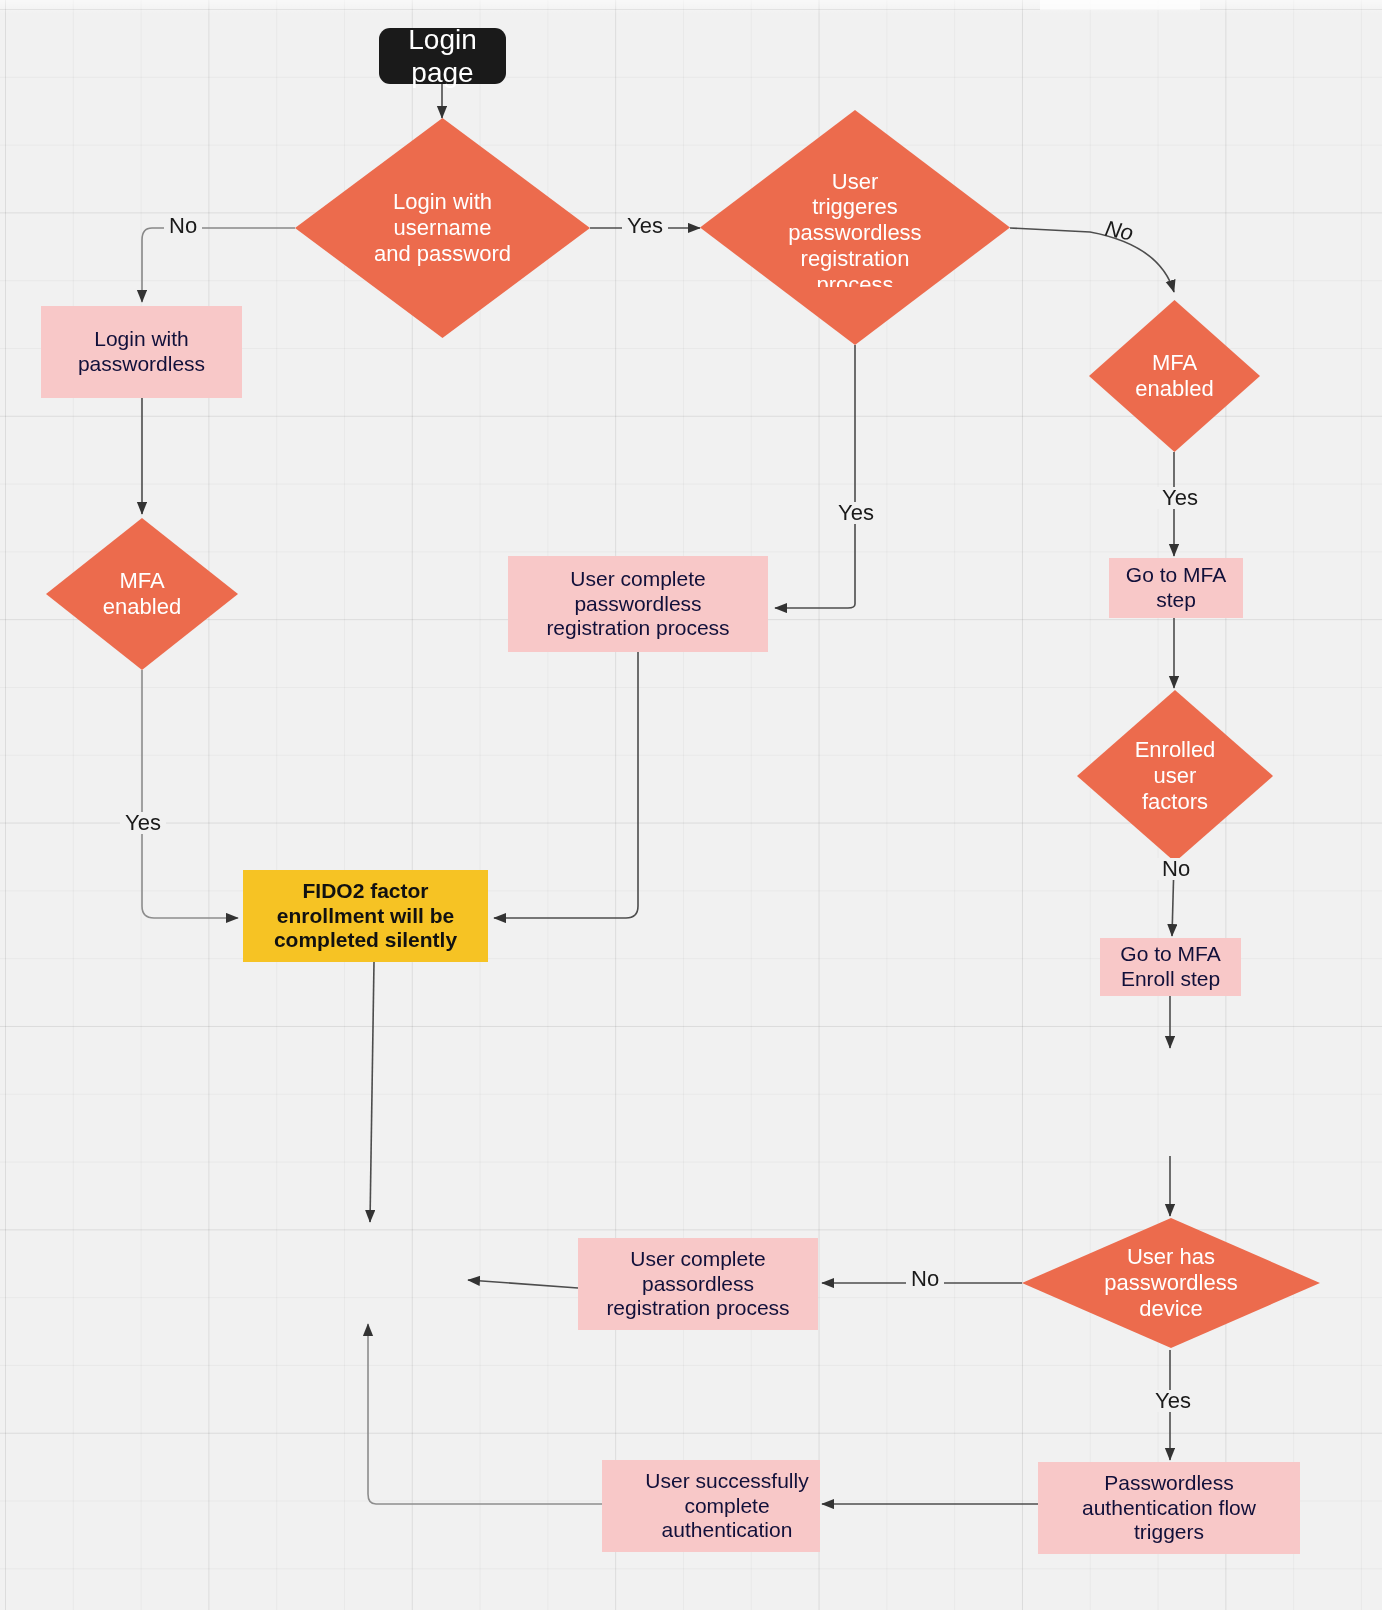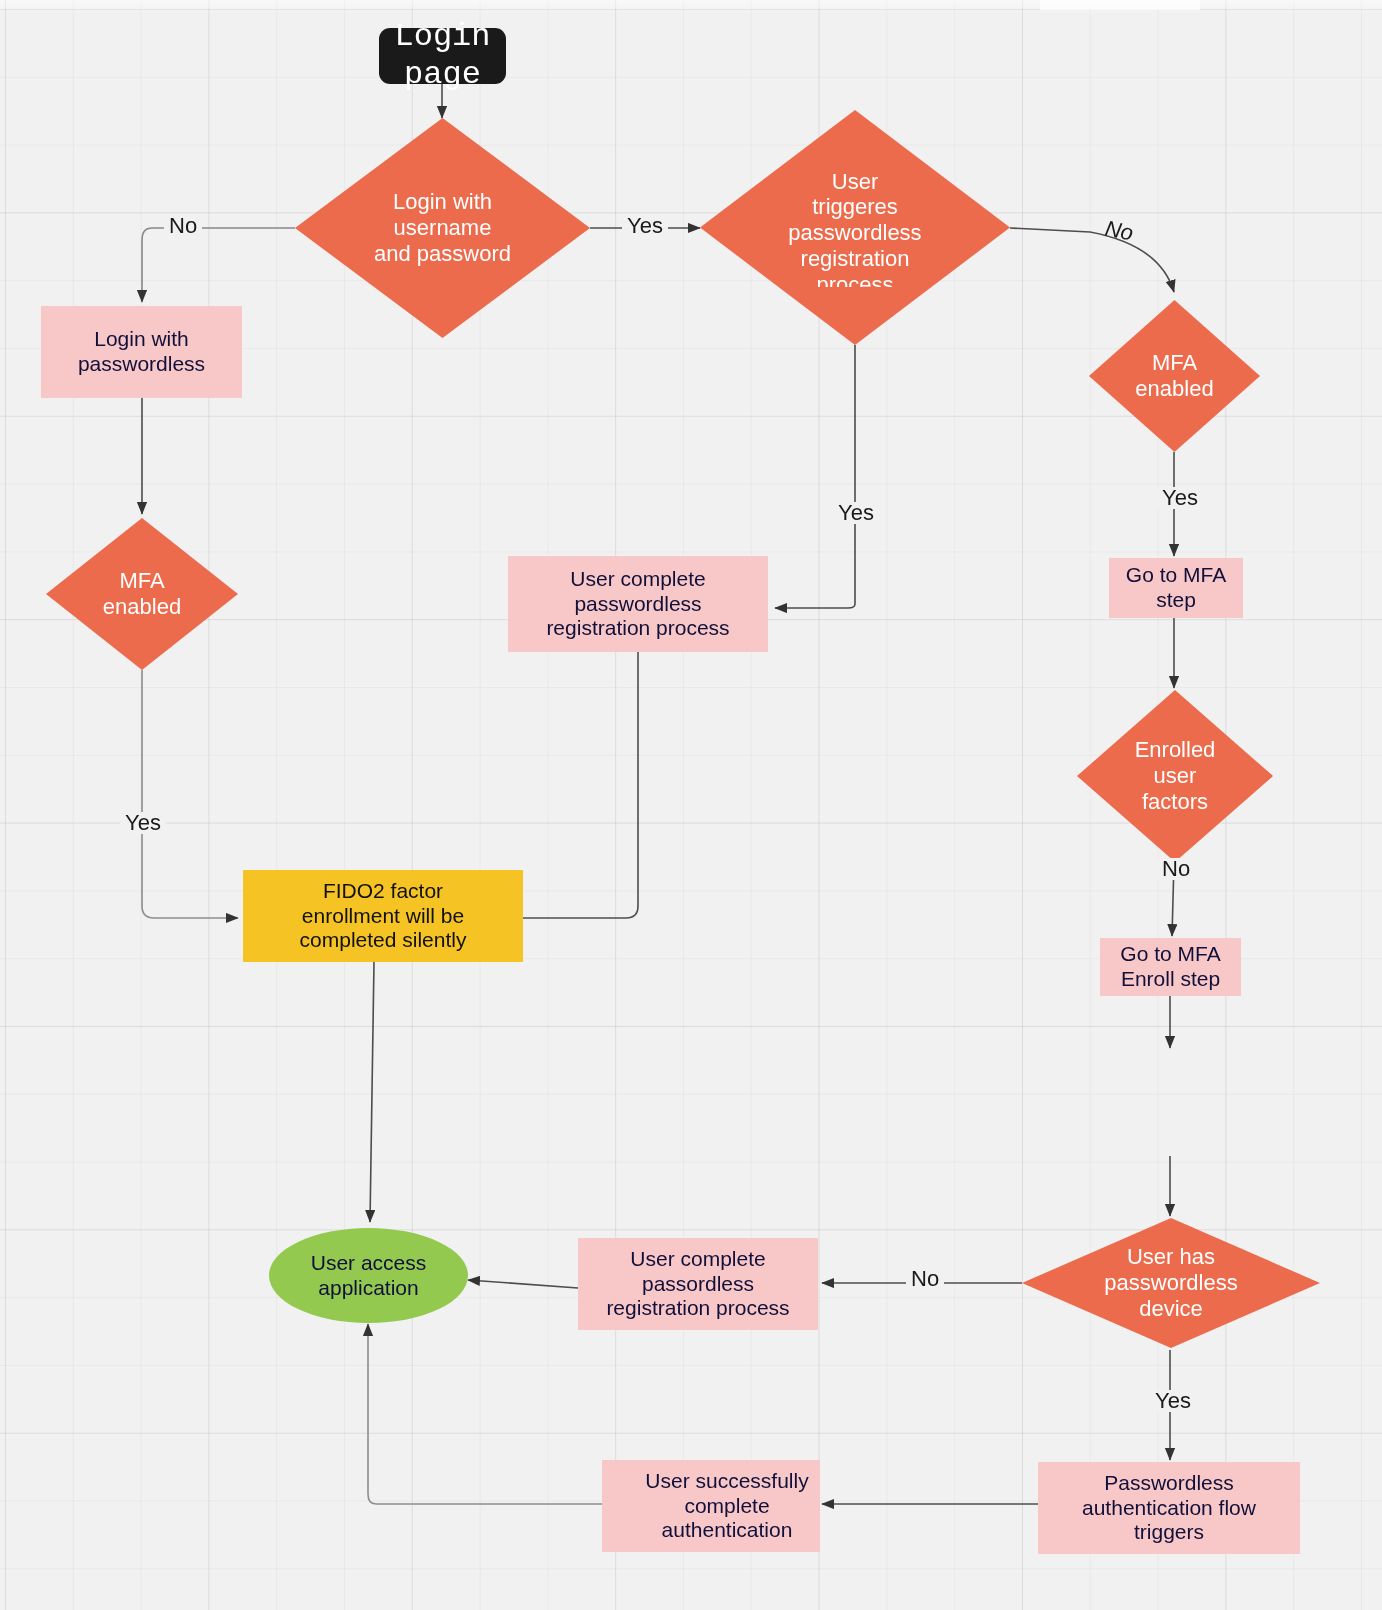--- a/index.html
+++ b/index.html
@@ -51,23 +51,22 @@
     box-sizing:border-box;
     display:flex;align-items:center;justify-content:center;
     text-align:center;
     line-height:1.18;
   }
 
   
   .term{
     background:#1a1a1a;color:#ffffff;
     border-radius:11px;
-    font-size:32px;
+    font-size:28px;
     padding:0 18px;
-    font-family:Liberation Mono, monospace;
   }
 
   
   .proc{
     background:#f8c8c8;
     color:#11103a;
     font-size:21px;
   }
   .proc.highlight{
     background:#f6c324;
@@ -227,43 +226,39 @@
 user
 factors</div>
   </div>
 
   <div class="node proc" style="left:1100px;top:938px;width:141px;height:58px;">
     <span style="white-space:pre-line;">Go to MFA
 Enroll step</span>
   </div>
 
 
-  <div class="node proc highlight" style="left:243px;top:870px;width:280px;height:92px;">
+  <div class="node proc highlight" style="left:243px;top:870px;width:245px;height:92px;font-weight:bold;">
     <span style="white-space:pre-line;">FIDO2 factor
 enrollment will be
 completed silently</span>
   </div>
 
   <div class="node decision" style="left:1022px;top:1218px;width:298px;height:130px;">
     <div class="dshape"></div>
     <div class="dlabel" style="white-space:pre-line;width:62%;">User has
 passwordless
 device</div>
   </div>
 
   <div class="node proc" style="left:578px;top:1238px;width:240px;height:92px;">
     <span style="white-space:pre-line;">User complete
 passordless
 registration process</span>
   </div>
 
-  <div class="node ellipse" style="left:269px;top:1228px;width:199px;height:95px;">
-    <span style="white-space:pre-line;">User access
-application</span>
-  </div>
 
   <div class="node proc" style="left:1038px;top:1462px;width:262px;height:92px;">
     <span style="white-space:pre-line;">Passwordless
 authentication flow
 triggers</span>
   </div>
 
   <div class="node proc" style="left:602px;top:1460px;width:218px;height:92px;padding-left:32px;">
     <span style="white-space:pre-line;">User successfully
 complete

